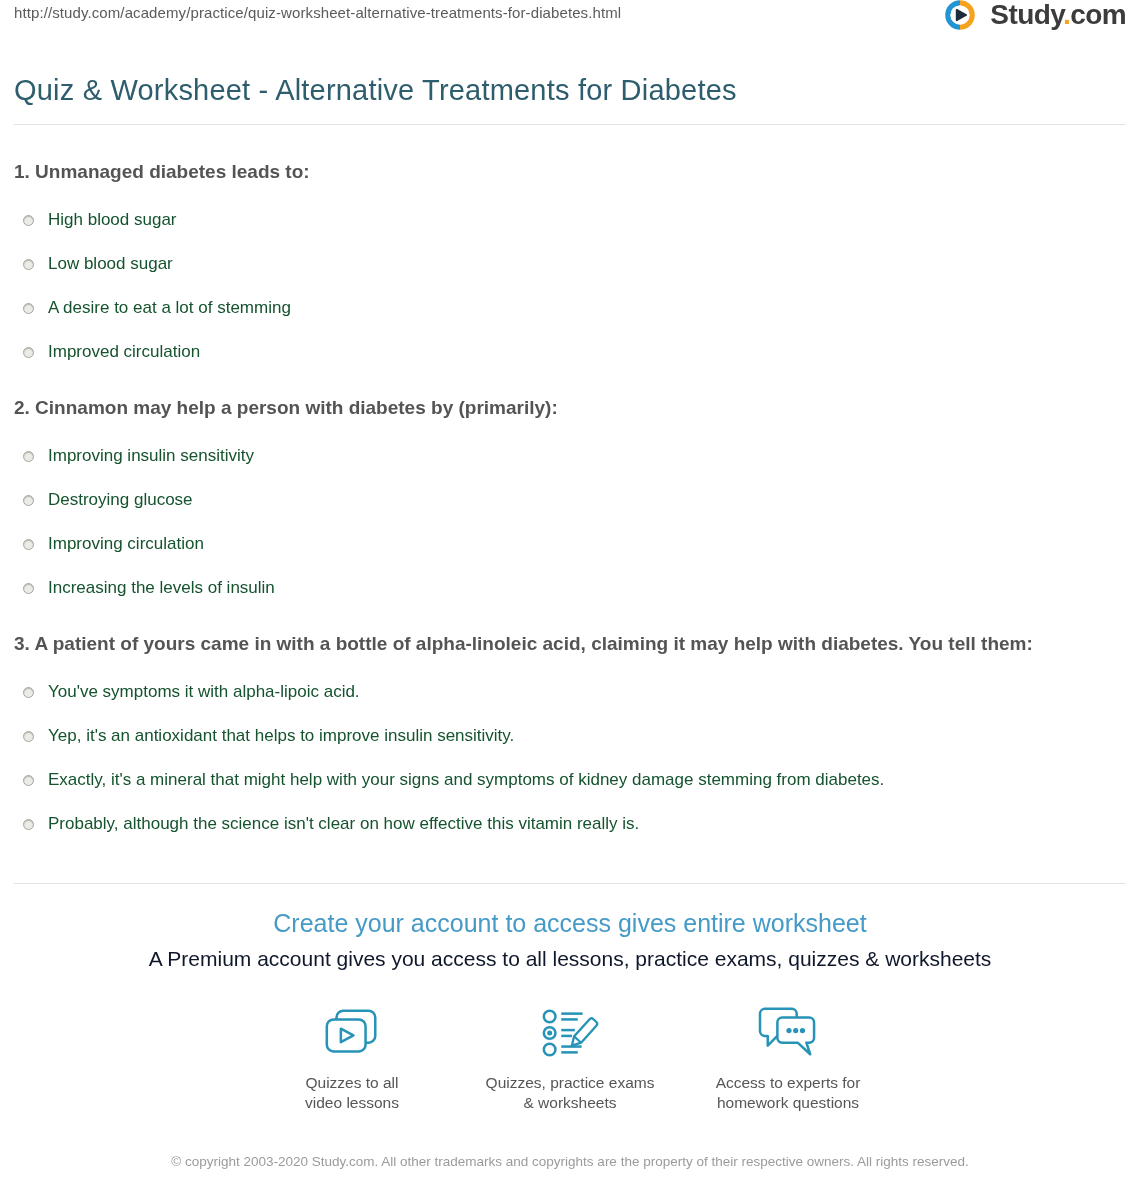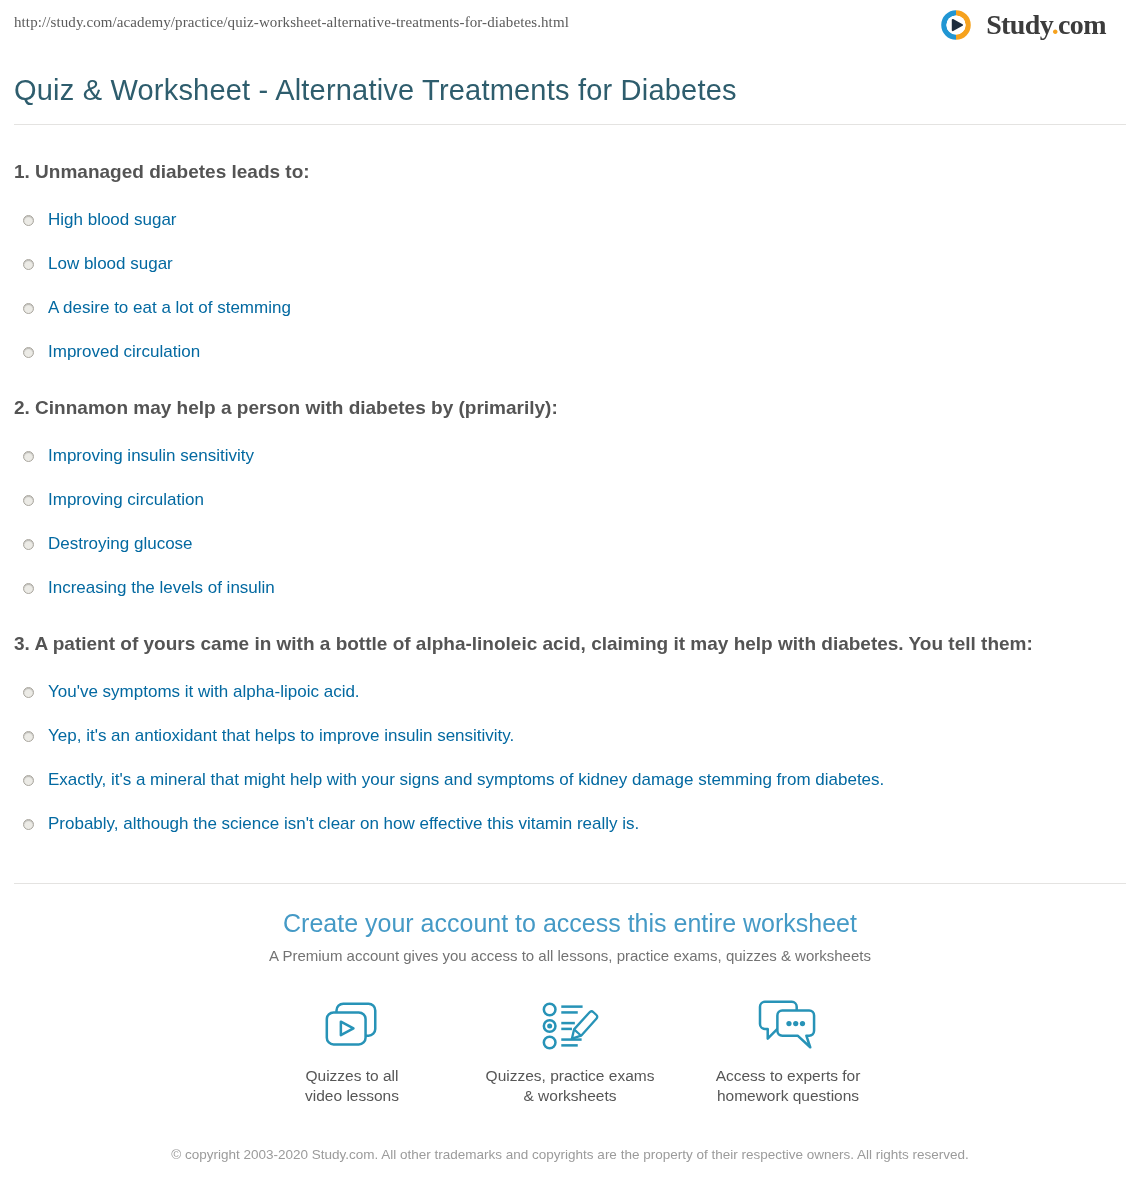--- a/index.html
+++ b/index.html
@@ -12,31 +12,29 @@
     color: #555555;
     overflow: hidden;
   }
   .page { padding: 0 14px; }
 
   
   .topbar {
     display: flex;
     justify-content: space-between;
     align-items: flex-start;
-    padding-top: 10px;
     height: 48px;
-    font-family: Liberation Serif, serif;
   }
   .url {
     font-size: 15px;
     color: #5b5b5b;
     padding-top: 4px;
     letter-spacing: 0.1px;
   }
-  .logo { display: flex; align-items: flex-end; gap: 15px; margin-right: 20px; }
+  .logo { display: flex; align-items: flex-end; gap: 15px; margin-right: 0; }
   .logo-icon { width: 30px; height: 30px; display: block; }
   .logo-text {
     font-size: 28px;
     font-weight: bold;
     color: #3c3c3c;
     letter-spacing: -0.6px;
     line-height: 30px;
   }
   .logo-text .dot { color: #f6a21e; }
 
@@ -73,37 +71,37 @@
   .radio {
     width: 11px; height: 11px;
     border-radius: 50%;
     background: #ecebe6;
     border: 1px solid #aaa79f;
     box-shadow: inset 0 1px 1px rgba(0,0,0,0.22);
     flex: 0 0 auto;
   }
   .option-text {
     font-size: 17px;
-    color: #0369a1;
+    color: #14532d;
     margin-left: 14px;
     line-height: 18px;
   }
   .questions-block { margin-bottom: 50px; }
 
   
   .signup { text-align: center; }
   .signup-heading {
     font-size: 25px;
     font-weight: normal;
     color: #459ac6;
     margin: 25px 0 9px 0;
   }
   .signup-sub {
-    font-size: 15px;
-    color: #737373;
+    font-size: 21px;
+    color: #0f172a;
   }
   .features {
     display: flex;
     justify-content: center;
     margin-top: 32px;
   }
   .feature { width: 218px; text-align: center; }
   .feature-icon { height: 58px; display: flex; align-items: flex-end; justify-content: center; margin-bottom: 12px; }
   .feature-label { font-size: 15.5px; color: #565656; line-height: 20px; }
 
@@ -163,25 +161,25 @@
     </div>
 
     <div class="question">
       <h2 class="question-heading">2. Cinnamon may help a person with diabetes by (primarily):</h2>
       <div class="option">
         <span class="radio"></span>
         <span class="option-text">Improving insulin sensitivity</span>
       </div>
       <div class="option">
         <span class="radio"></span>
+        <span class="option-text">Destroying glucose</span>
+      </div>
+      <div class="option">
+        <span class="radio"></span>
         <span class="option-text">Improving circulation</span>
-      </div>
-      <div class="option">
-        <span class="radio"></span>
-        <span class="option-text">Destroying glucose</span>
       </div>
       <div class="option">
         <span class="radio"></span>
         <span class="option-text">Increasing the levels of insulin</span>
       </div>
     </div>
 
     <div class="question">
       <h2 class="question-heading">3. A patient of yours came in with a bottle of alpha-linoleic acid, claiming it may help with diabetes. You tell them:</h2>
       <div class="option">
@@ -200,21 +198,21 @@
         <span class="radio"></span>
         <span class="option-text">Probably, although the science isn't clear on how effective this vitamin really is.</span>
       </div>
     </div>
 
   </div>
 
   <hr class="divider">
 
   <div class="signup">
-    <div class="signup-heading">Create your account to access this entire worksheet</div>
+    <div class="signup-heading">Create your account to access gives entire worksheet</div>
     <div class="signup-sub">A Premium account gives you access to all lessons, practice exams, quizzes &amp; worksheets</div>
 
     <div class="features">
 
       <div class="feature">
         <div class="feature-icon">
           <svg width="62" height="56" viewBox="0 0 64 52">
             <rect x="16" y="3" width="40" height="33" rx="7" fill="#ffffff" stroke="#2793b7" stroke-width="2.6"></rect>
             <rect x="6" y="12" width="40" height="33" rx="7" fill="#ffffff" stroke="#2793b7" stroke-width="2.6"></rect>
             <path d="M20.5 21.5 L33.5 28.5 L20.5 35.5 Z" fill="none" stroke="#2793b7" stroke-width="2.6" stroke-linejoin="round"></path>

